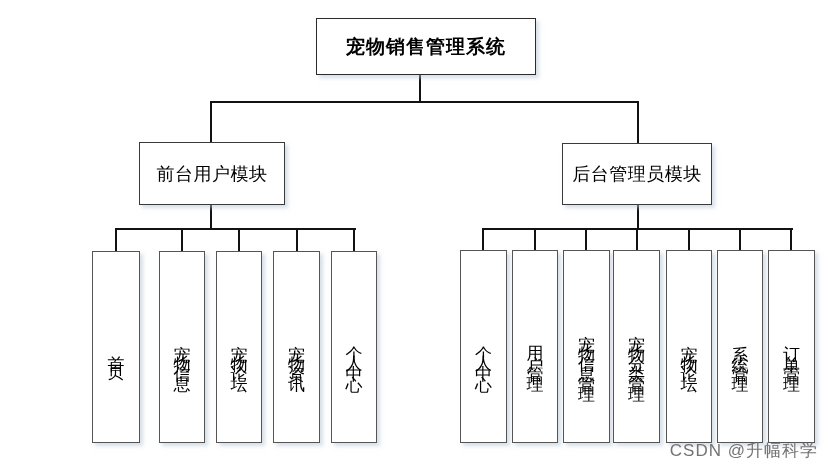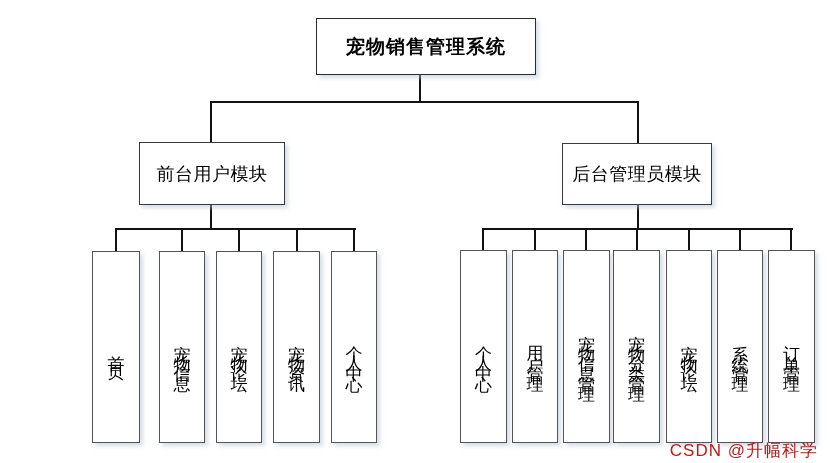--- a/index.html
+++ b/index.html
@@ -46,21 +46,21 @@
     background:#121212;
   }
   .vline{width:2px;}
   .hline{height:2px;}
   .watermark{
     position:absolute;
     right:12px;
     bottom:1px;
     font-family:"Liberation Sans","DejaVu Sans",sans-serif;
     font-size:17px;
-    color:#b91c1c;
+    color:#737373;
     letter-spacing:1px;
     z-index:5;
     white-space:nowrap;
   }
 </style>
 </head>
 <body>
 
 <div class="canvas">
 

